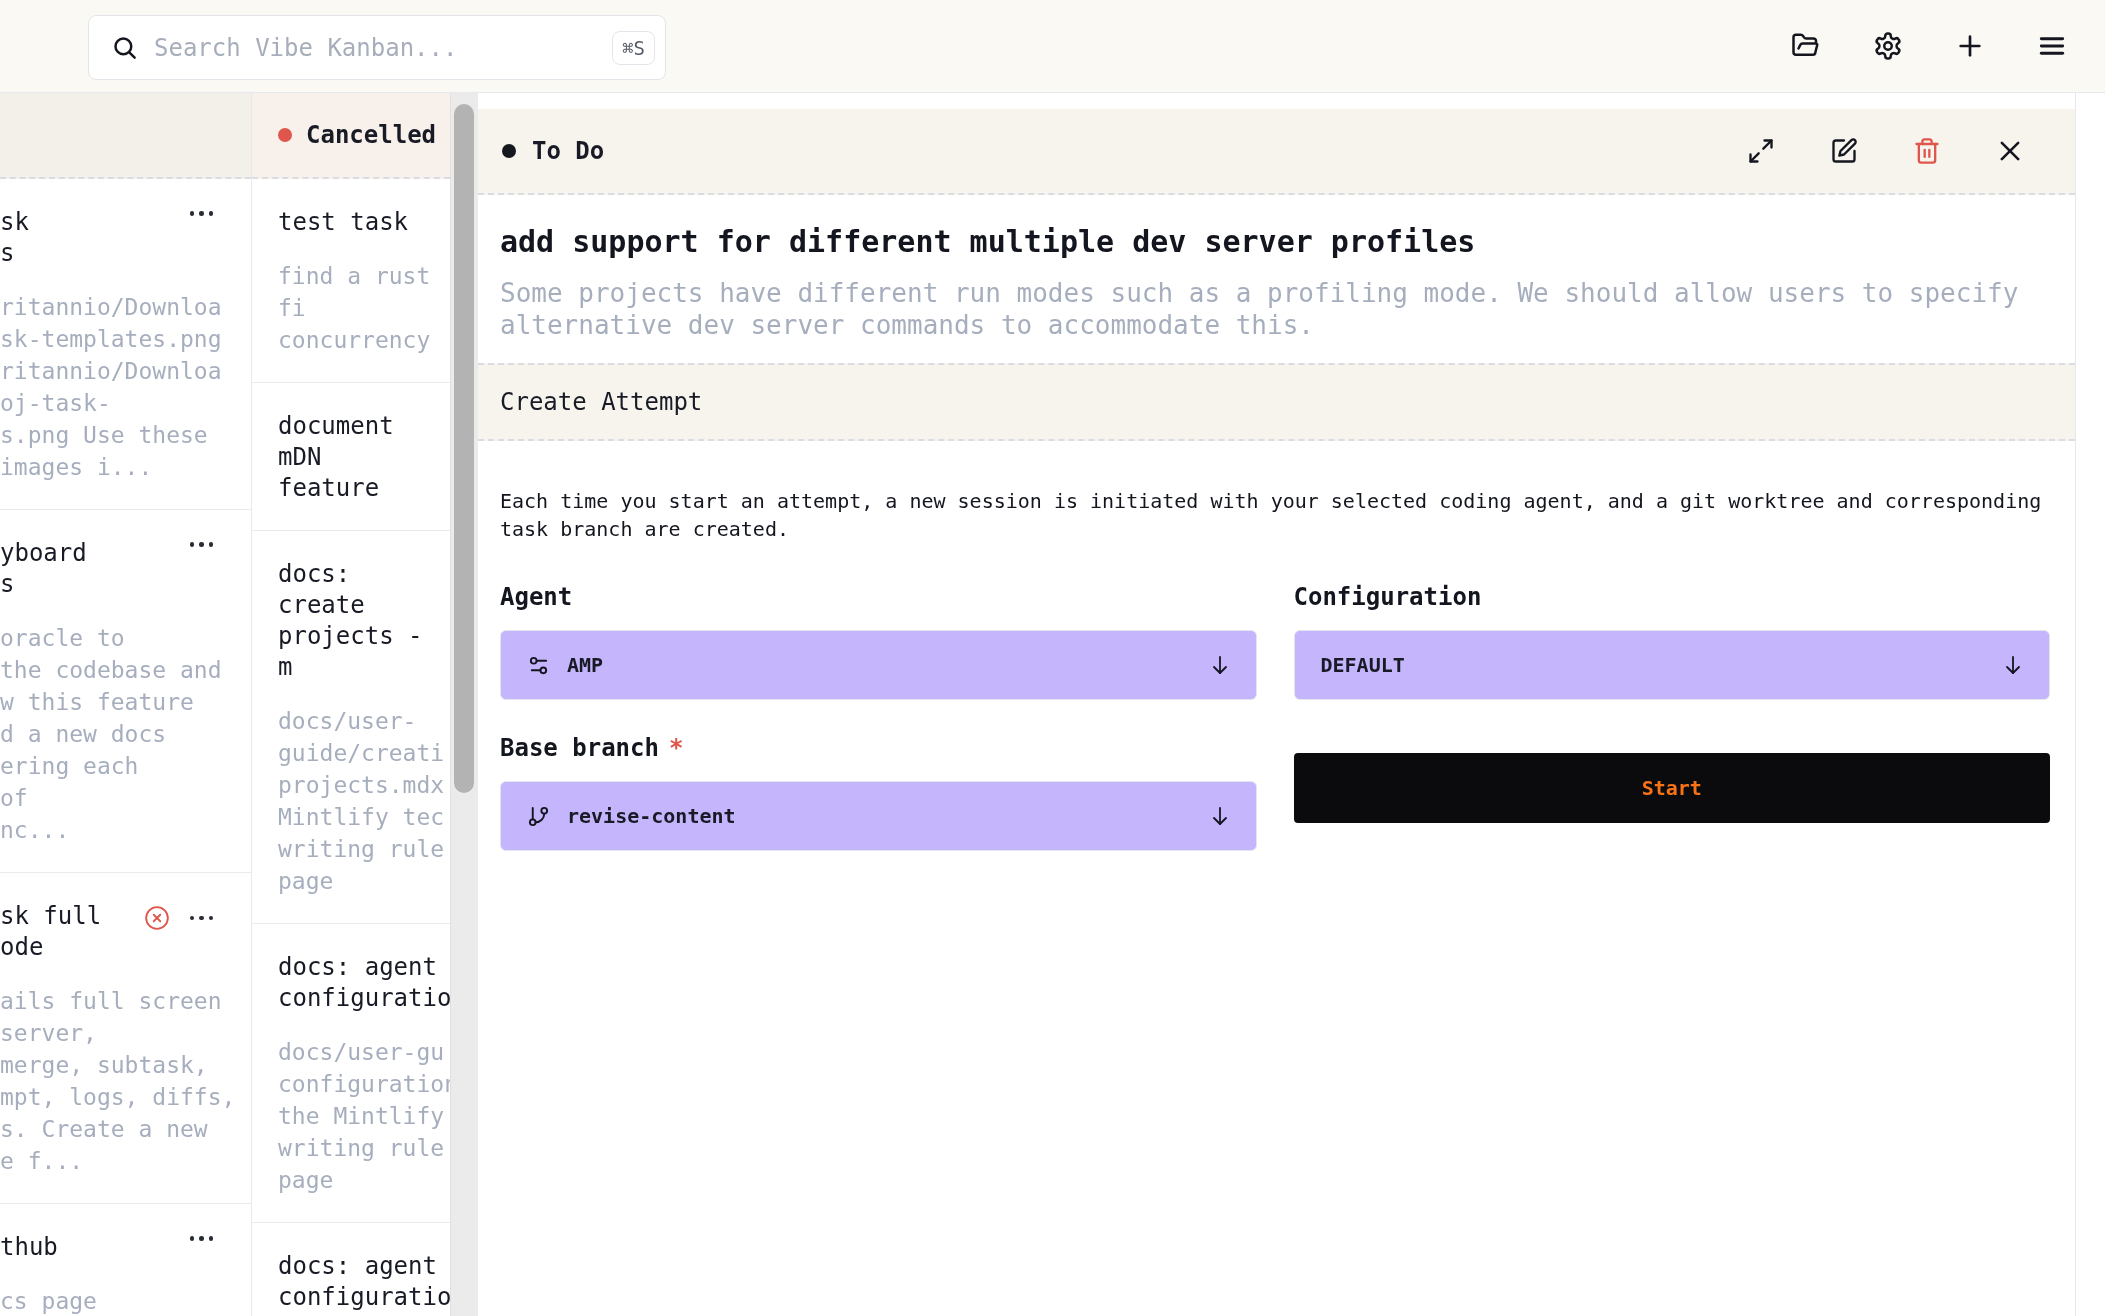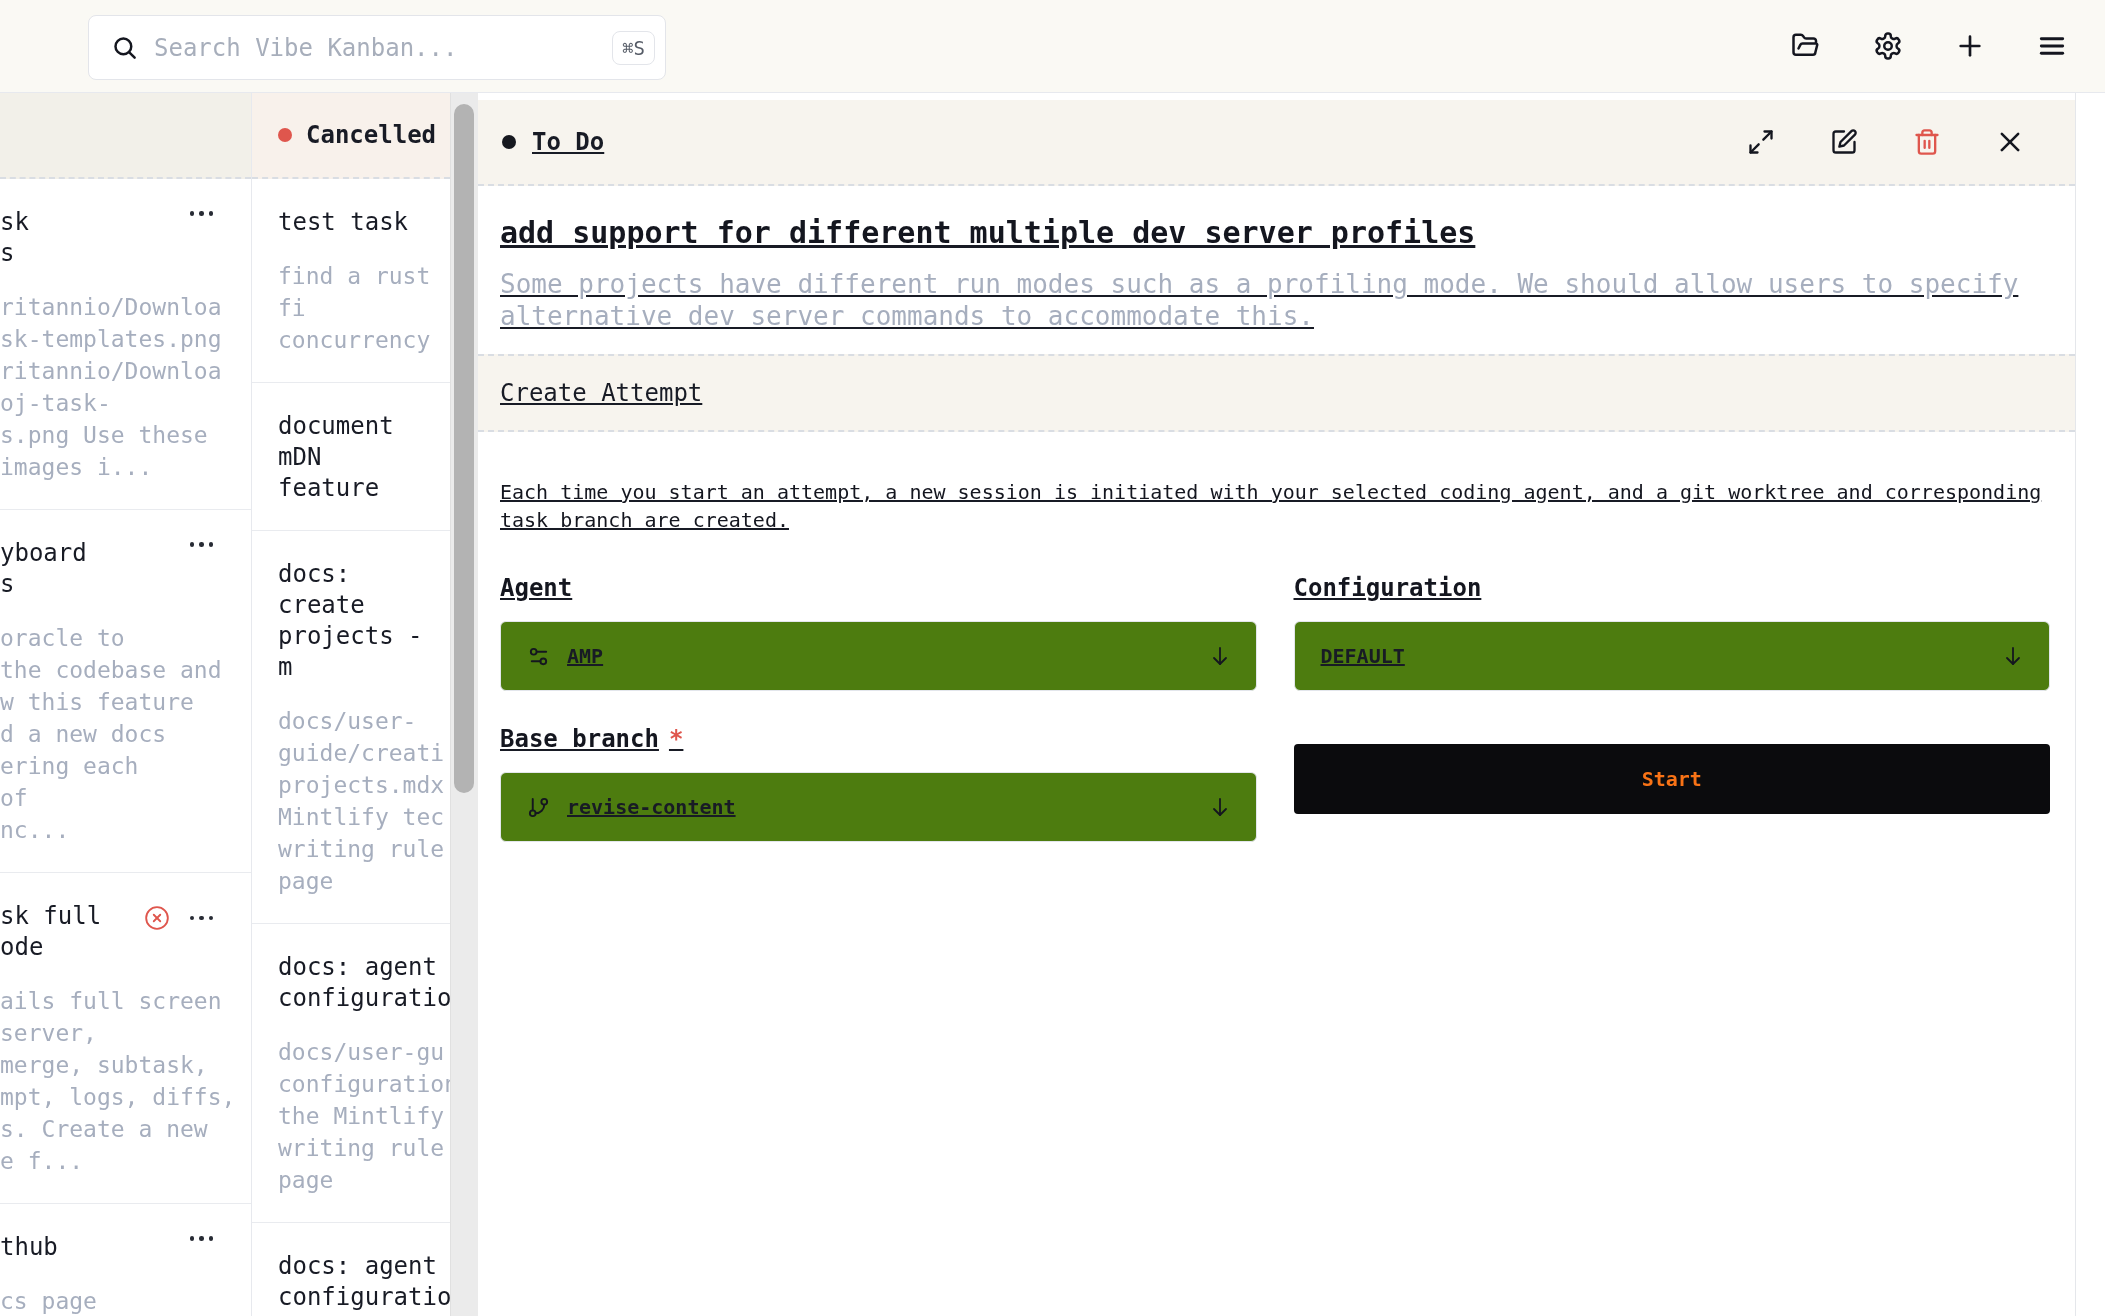--- a/index.html
+++ b/index.html
@@ -41,42 +41,42 @@
   .dots i { width:4.5px; height:4.5px; border-radius:50%; background:#272b34; }
   .card-desc { margin-top:22px; font-size:23px; line-height:32px; color:#a6aebe;
     white-space:pre-line; overflow:hidden; }
 
   
   .vtrack { position:absolute; left:450px; top:0; bottom:0; width:28px; background:#ebebeb;
     border-left:1px solid #e0e0e0; }
   .vthumb { position:absolute; left:3px; top:11px; width:20px; height:689px; border-radius:10px; background:#b3b3b3; }
 
   
-  .panel { position:absolute; left:478px; top:7px; width:1597px; bottom:0; background:#ffffff; overflow:hidden;text-decoration:underline; }
+  .panel { position:absolute; left:478px; top:16px; width:1597px; bottom:0; background:#ffffff; overflow:hidden; }
   .gutter { position:absolute; left:2075px; top:0; bottom:0; width:30px; background:#ffffff; border-left:1px solid #e5e7eb; }
   .phead { height:86px; background:#f7f4ee; border-bottom:2px dashed #d9dde3;
     display:flex; align-items:center; padding:0 50px 0 24px; }
   .pstatus { display:flex; align-items:center; gap:16px; font-size:24px; font-weight:600; }
   .phead-icons { margin-left:auto; display:flex; align-items:center; gap:53px; }
   .pbtn { width:30px; height:30px; display:flex; align-items:center; justify-content:center; cursor:pointer; }
 
   .pbody { padding:28px 25px 0 22px; }
   .ptitle { font-size:30px; font-weight:700; line-height:38px; color:#14161f; }
   .pdesc { margin-top:16px; font-size:26px; line-height:32px; color:#a6aebe; max-width:1545px; }
 
   .band { margin:22px -25px 0 -22px; background:#f7f4ee; border-top:2px dashed #d9dde3; border-bottom:2px dashed #d9dde3;
     height:78px; display:flex; align-items:center; padding-left:22px; font-size:24px; font-weight:500; }
 
   .info { margin-top:46px; font-size:20px; line-height:28px; color:#14161f; max-width:1545px; }
 
   .form { margin-top:40px; display:flex; gap:37px; width:1550px; }
   .fcol { flex:1; min-width:0; }
   .flabel { font-size:24px; font-weight:700; color:#14161f; display:flex; align-items:center; gap:10px; }
   .req { color:#df564d; font-weight:700; }
-  .control { margin-top:19px; height:70px; border:1px solid #e3e6ec; border-radius:6px; background:#4d7c0f;
+  .control { margin-top:19px; height:70px; border:1px solid #e3e6ec; border-radius:6px; background:#c4b5fd;
     display:flex; align-items:center; padding:0 24px 0 26px; font-size:20px; font-weight:600; cursor:pointer; }
   .control .cicon { margin-right:17px; display:flex; }
   .control .arrow { margin-left:auto; display:flex; }
   .row2 { margin-top:34px; }
   .startbtn { margin-top:19px; height:70px; width:100%; background:#0b0b0d; color:#f97316; border:none;
     border-radius:4px; font-family:inherit; font-size:20px; font-weight:600; cursor:pointer; }
 
   svg { display:block; }
 </style>
 </head>

